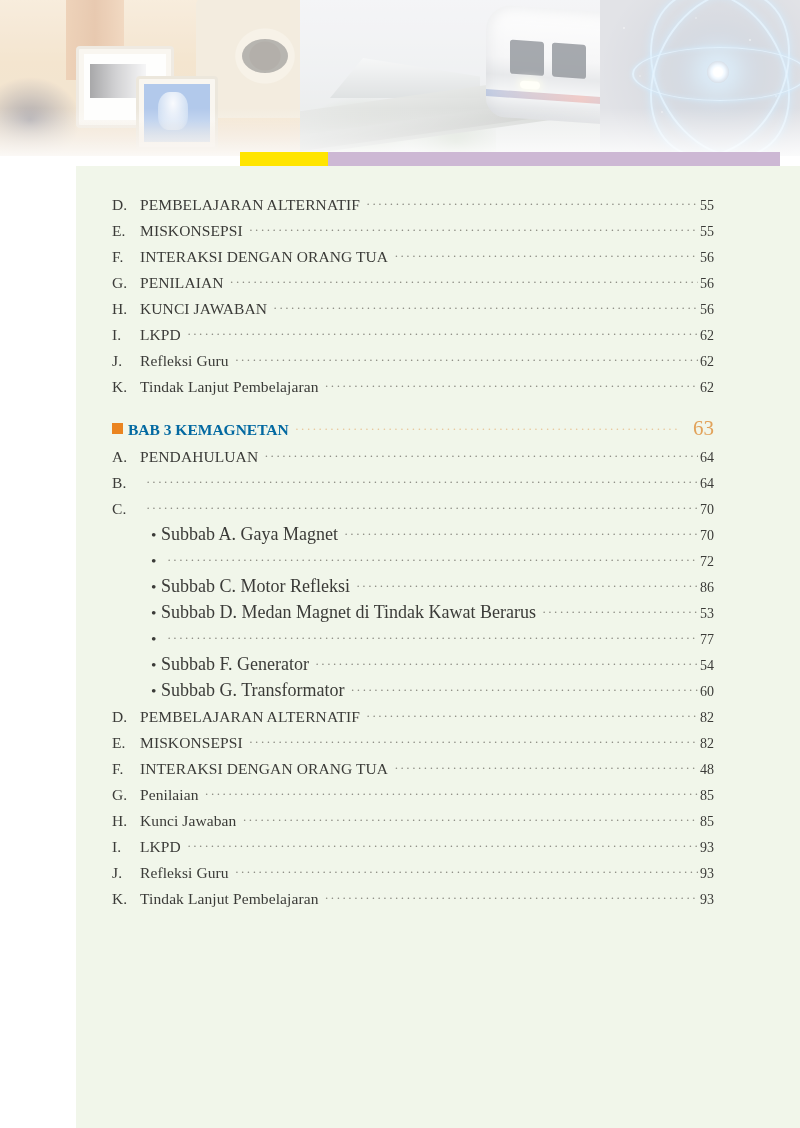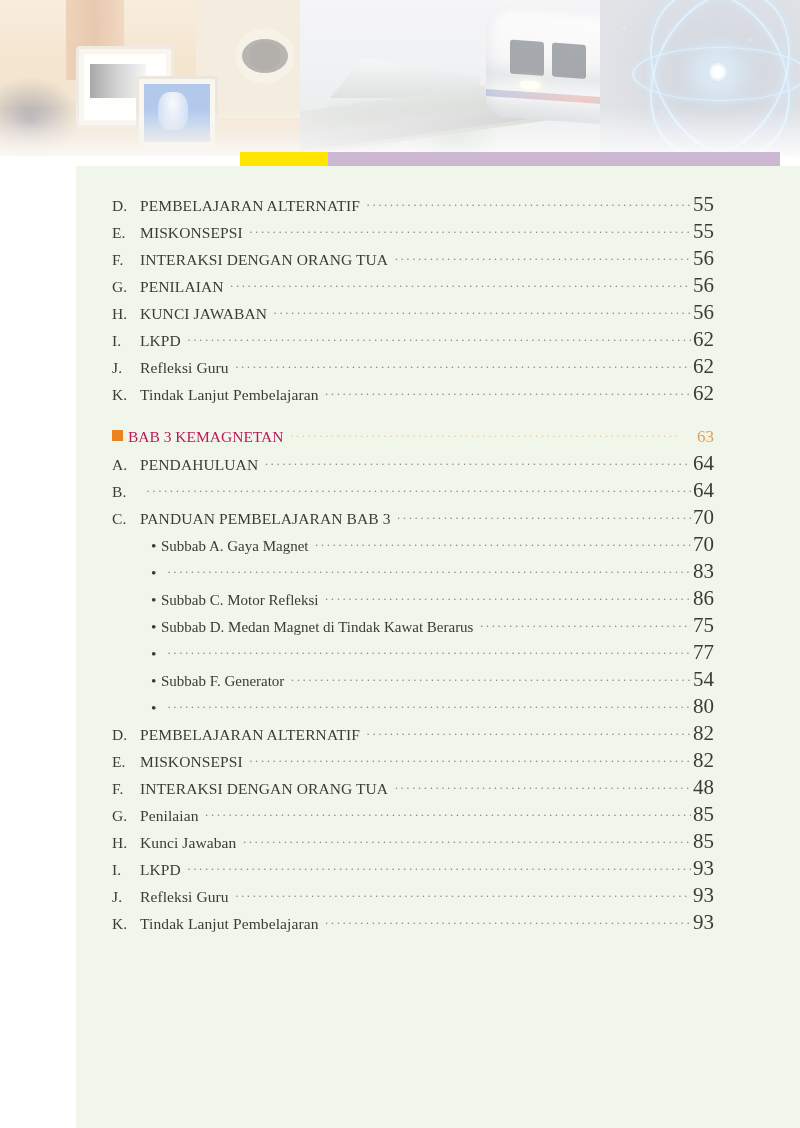--- a/index.html
+++ b/index.html
@@ -124,47 +124,47 @@
     display:flex;align-items:baseline;
     font-size:15.5px;line-height:25px;color:#3b3b38;
     white-space:nowrap;
   }
   .row .lead{
     flex:1 1 auto;min-width:8px;overflow:hidden;
     margin:0 2px 0 6px;
     font-size:13px;letter-spacing:1.5px;color:#8d8d84;
     transform:translateY(-2px);
   }
-  .row .pg{flex:0 0 auto;font-size:21px;color:#3b3b38;text-align:right;}
+  .row .pg{flex:0 0 auto;font-size:14px;color:#3b3b38;text-align:right;}
 
   .key{flex:0 0 auto;width:28px;}
   .ttl{flex:0 0 auto;}
 
   .caps .ttl,.caps .key{letter-spacing:.1px;}
 
   
   .chapter{
     display:flex;align-items:baseline;margin-top:16px;margin-bottom:1px;
     font-size:15.5px;line-height:25px;color:#e2a25a;white-space:nowrap;
   }
   .chapter .sq{
     flex:0 0 auto;width:11px;height:11px;background:#ea8420;
     margin-right:5px;transform:translateY(-1px);
   }
-  .chapter .ttl{flex:0 0 auto;color:#be185d;}
+  .chapter .ttl{flex:0 0 auto;color:#0369a1;font-weight:bold;}
   .chapter .lead{
     flex:1 1 auto;min-width:8px;overflow:hidden;margin:0 2px 0 6px;
     font-size:13px;letter-spacing:1.5px;color:#e9c79c;transform:translateY(-2px);
   }
-  .chapter .pg{flex:0 0 auto;color:#e2a25a;font-size:17px;margin-left:14px;}
+  .chapter .pg{flex:0 0 auto;color:#e2a25a;font-size:21px;margin-left:14px;}
 
   
   .sub{padding-left:39px;}
   .sub .bul{flex:0 0 auto;width:10px;color:#3b3b38;}
-  .sub .ttl{font-size:15px;}
+  .sub .ttl{font-size:18px;}
 </style>
 </head>
 <body>
 
 <div id="banner">
 
   <div class="b-layer scene-left">
     <div class="curtain"></div>
     <div class="mri"></div>
     <div class="monitor m1">
@@ -268,62 +268,62 @@
         <span class="lead">·······························································································································</span>
         <span class="pg">64</span>
       </div>
       <div class="row caps">
         <span class="key">B.</span>
         <span class="lead">·······························································································································</span>
         <span class="pg">64</span>
       </div>
       <div class="row caps">
         <span class="key">C.</span>
-        <span class="ttl">PANDUAN PEMBELAJARAN BAB 3</span>
         <span class="lead">·······························································································································</span>
         <span class="pg">70</span>
       </div>
       <div class="row sub">
         <span class="bul">•</span>
         <span class="ttl">Subbab A. Gaya Magnet</span>
         <span class="lead">·······························································································································</span>
         <span class="pg">70</span>
       </div>
       <div class="row sub">
         <span class="bul">•</span>
         <span class="lead">·······························································································································</span>
-        <span class="pg">83</span>
+        <span class="pg">72</span>
       </div>
       <div class="row sub">
         <span class="bul">•</span>
         <span class="ttl">Subbab C. Motor Refleksi</span>
         <span class="lead">·······························································································································</span>
         <span class="pg">86</span>
       </div>
       <div class="row sub">
         <span class="bul">•</span>
         <span class="ttl">Subbab D. Medan Magnet di Tindak Kawat Berarus</span>
         <span class="lead">·······························································································································</span>
-        <span class="pg">75</span>
+        <span class="pg">53</span>
       </div>
       <div class="row sub">
         <span class="bul">•</span>
         <span class="lead">·······························································································································</span>
         <span class="pg">77</span>
       </div>
       <div class="row sub">
         <span class="bul">•</span>
         <span class="ttl">Subbab F. Generator</span>
         <span class="lead">·······························································································································</span>
         <span class="pg">54</span>
       </div>
       <div class="row sub">
         <span class="bul">•</span>
-        <span class="lead">·······························································································································</span>
-        <span class="pg">80</span>
+        <span class="ttl">Subbab G. Transformator</span>
+        <span class="lead">·······························································································································</span>
+        <span class="pg">60</span>
       </div>
       <div class="row caps">
         <span class="key">D.</span>
         <span class="ttl">PEMBELAJARAN ALTERNATIF</span>
         <span class="lead">·······························································································································</span>
         <span class="pg">82</span>
       </div>
       <div class="row caps">
         <span class="key">E.</span>
         <span class="ttl">MISKONSEPSI</span>

